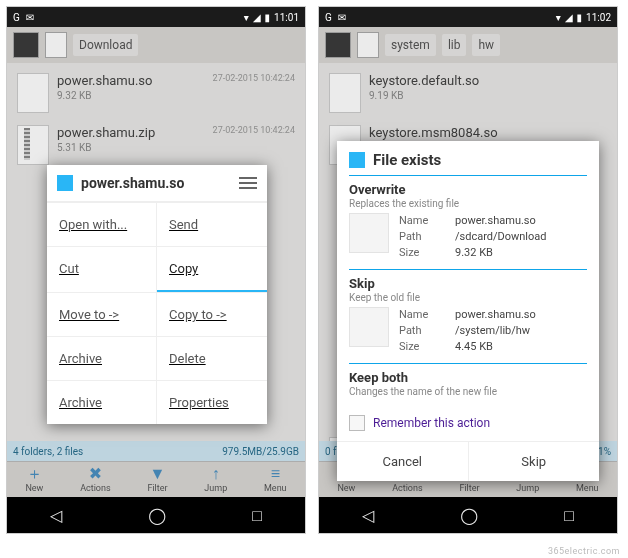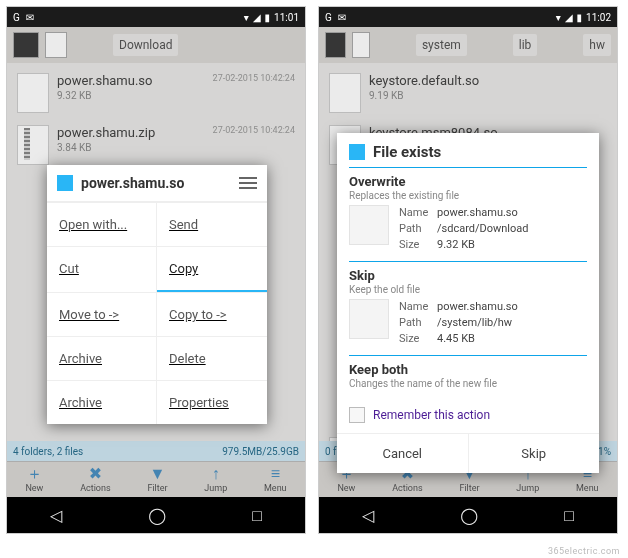--- a/index.html
+++ b/index.html
@@ -6,21 +6,21 @@
   body { background: #fff; width: 628px; height: 558px; position: relative; }
   .stage { display: flex; gap: 12px; padding: 6px; background: #fff; }
   .phone { width: 300px; height: 528px; background: #e9e8e6; position: relative; overflow: hidden; border: 1px solid #ccc; }
   .statusbar { height: 20px; background: #1b1b1b; color: #fff; display: flex; align-items: center; justify-content: space-between; font-size: 10px; padding: 0 6px; }
   .status-left { display: flex; gap: 6px; align-items: center; }
   .status-right { display: flex; gap: 4px; align-items: center; }
   .ico { display:inline-flex; align-items:center; justify-content:center; }
   .breadcrumb { height: 36px; background: #d9d7d4; display: flex; align-items: center; gap: 6px; padding: 0 6px; font-size: 12px; color:#555; }
   .crumb-box { width: 26px; height: 26px; background: #3b3b3b; border:1px solid #aaa; }
   .crumb-card { width: 22px; height: 26px; background: #fff; border:1px solid #aaa; }
-  .crumb { padding: 4px 6px; background: rgba(255,255,255,0.4); border-radius:2px;margin-left:40px; }
+  .crumb { padding: 4px 6px; background: rgba(255,255,255,0.4); border-radius:2px; }
   .filelist { padding: 4px 0; }
   .filerow { display:flex; gap:8px; padding:6px 10px; align-items:flex-start; }
   .fileicon { width:32px; height:40px; background:#fff; border:1px solid #ccc; position:relative; }
   .fileicon.zip::before { content:""; position:absolute; left:6px; top:2px; width:6px; height:32px; background:repeating-linear-gradient(#888,#888 2px,#ddd 2px,#ddd 4px); }
   .fileinfo { flex:1; }
   .filename { font-size:13px; color:#444; }
   .filesize { font-size:10px; color:#888; margin-top:2px;}
   .filedate { font-size:9px; color:#999; }
   .filerow .meta { text-align:right; }
   .statusline { position:absolute; bottom:72px; left:0; right:0; height:20px; background:#cfe7f2; display:flex; justify-content:space-between; align-items:center; font-size:10px; color:#2a6f8f; padding:0 6px;}
@@ -36,30 +36,30 @@
   .ctxhead .t { display:flex; align-items:center; gap:8px; font-size:14px; font-weight:bold; color:#333;}
   .sq { width:16px; height:16px; background:#29b6f6; }
   .ham { width:18px; display:flex; flex-direction:column; gap:3px;}
   .ham span{ height:2px; background:#666; }
   .ctxgrid { display:grid; grid-template-columns:1fr 1fr;text-decoration:underline; }
   .ctxitem { padding:14px 12px; font-size:13px; color:#555; border-top:1px solid #eee; }
   .ctxitem:nth-child(odd){ border-right:1px solid #eee;}
   .ctxitem.sel { border-bottom:2px solid #29b6f6; color:#222;}
 
   
-  .dialog { position:absolute; left:18px; right:18px; top:126px; background:#fff; box-shadow:0 2px 14px rgba(0,0,0,0.5); z-index:10; padding:10px 12px 0 12px;}
+  .dialog { position:absolute; left:18px; right:18px; top:134px; background:#fff; box-shadow:0 2px 14px rgba(0,0,0,0.5); z-index:10; padding:10px 12px 0 12px;}
   .dlgtitle { display:flex; align-items:center; gap:8px; font-size:15px; font-weight:bold; color:#333; padding-bottom:6px;}
   .opt { padding:6px 0 8px 0; border-top:1px solid #0ea5e9;}
   .opt:first-of-type{border-top:none;}
   .optname{ font-size:13px; font-weight:bold; color:#333;}
   .optsub { font-size:10px; color:#888; margin:1px 0 4px 0;}
   .optbody{ display:flex; gap:10px; align-items:flex-start;}
   .thumb{ width:40px; height:40px; background:#f4f4f4; border:1px solid #e3e3e3;}
   .kv { font-size:11px; color:#444; line-height:1.45;}
-  .kv .k{ display:inline-block; width:38px; color:#666;}
+  .kv .k{ display:inline-block; width:56px; color:#666;}
   .remember{ display:flex; align-items:center; gap:8px; font-size:12px; color:#4c1d95; padding:6px 0;}
   .chk{ width:16px; height:16px; border:1px solid #bbb; background:#f7f7f7;}
   .dlgbtns{ display:flex; border-top:1px solid #eee; margin:4px -12px 0 -12px;}
   .dlgbtn{ flex:1; text-align:center; padding:12px 0; font-size:13px; color:#444;}
   .dlgbtn:first-child{ border-right:1px solid #eee;}
 
   .overlay { position:absolute; inset:20px 0 0 0; background:rgba(0,0,0,0.08); pointer-events:none; z-index:5;}
   .watermark{ position:absolute; right:8px; bottom:2px; font-size:9px; color:#bbb; letter-spacing:0.5px;}
 </style>
 </head>
@@ -93,21 +93,21 @@
           <div class="filesize">9.32 KB</div>
         </div>
         <div class="meta">
             <div class="filedate">27-02-2015 10:42:24</div>
           </div>
       </div>
       <div class="filerow">
         <div class="fileicon zip"></div>
         <div class="fileinfo">
           <div class="filename">power.shamu.zip</div>
-          <div class="filesize">3.84 KB</div>
+          <div class="filesize">5.31 KB</div>
         </div>
         <div class="meta">
             <div class="filedate">27-02-2015 10:42:24</div>
           </div>
       </div>
     </div>
 
     <div class="overlay"></div>
 
     <div class="ctxmenu">

